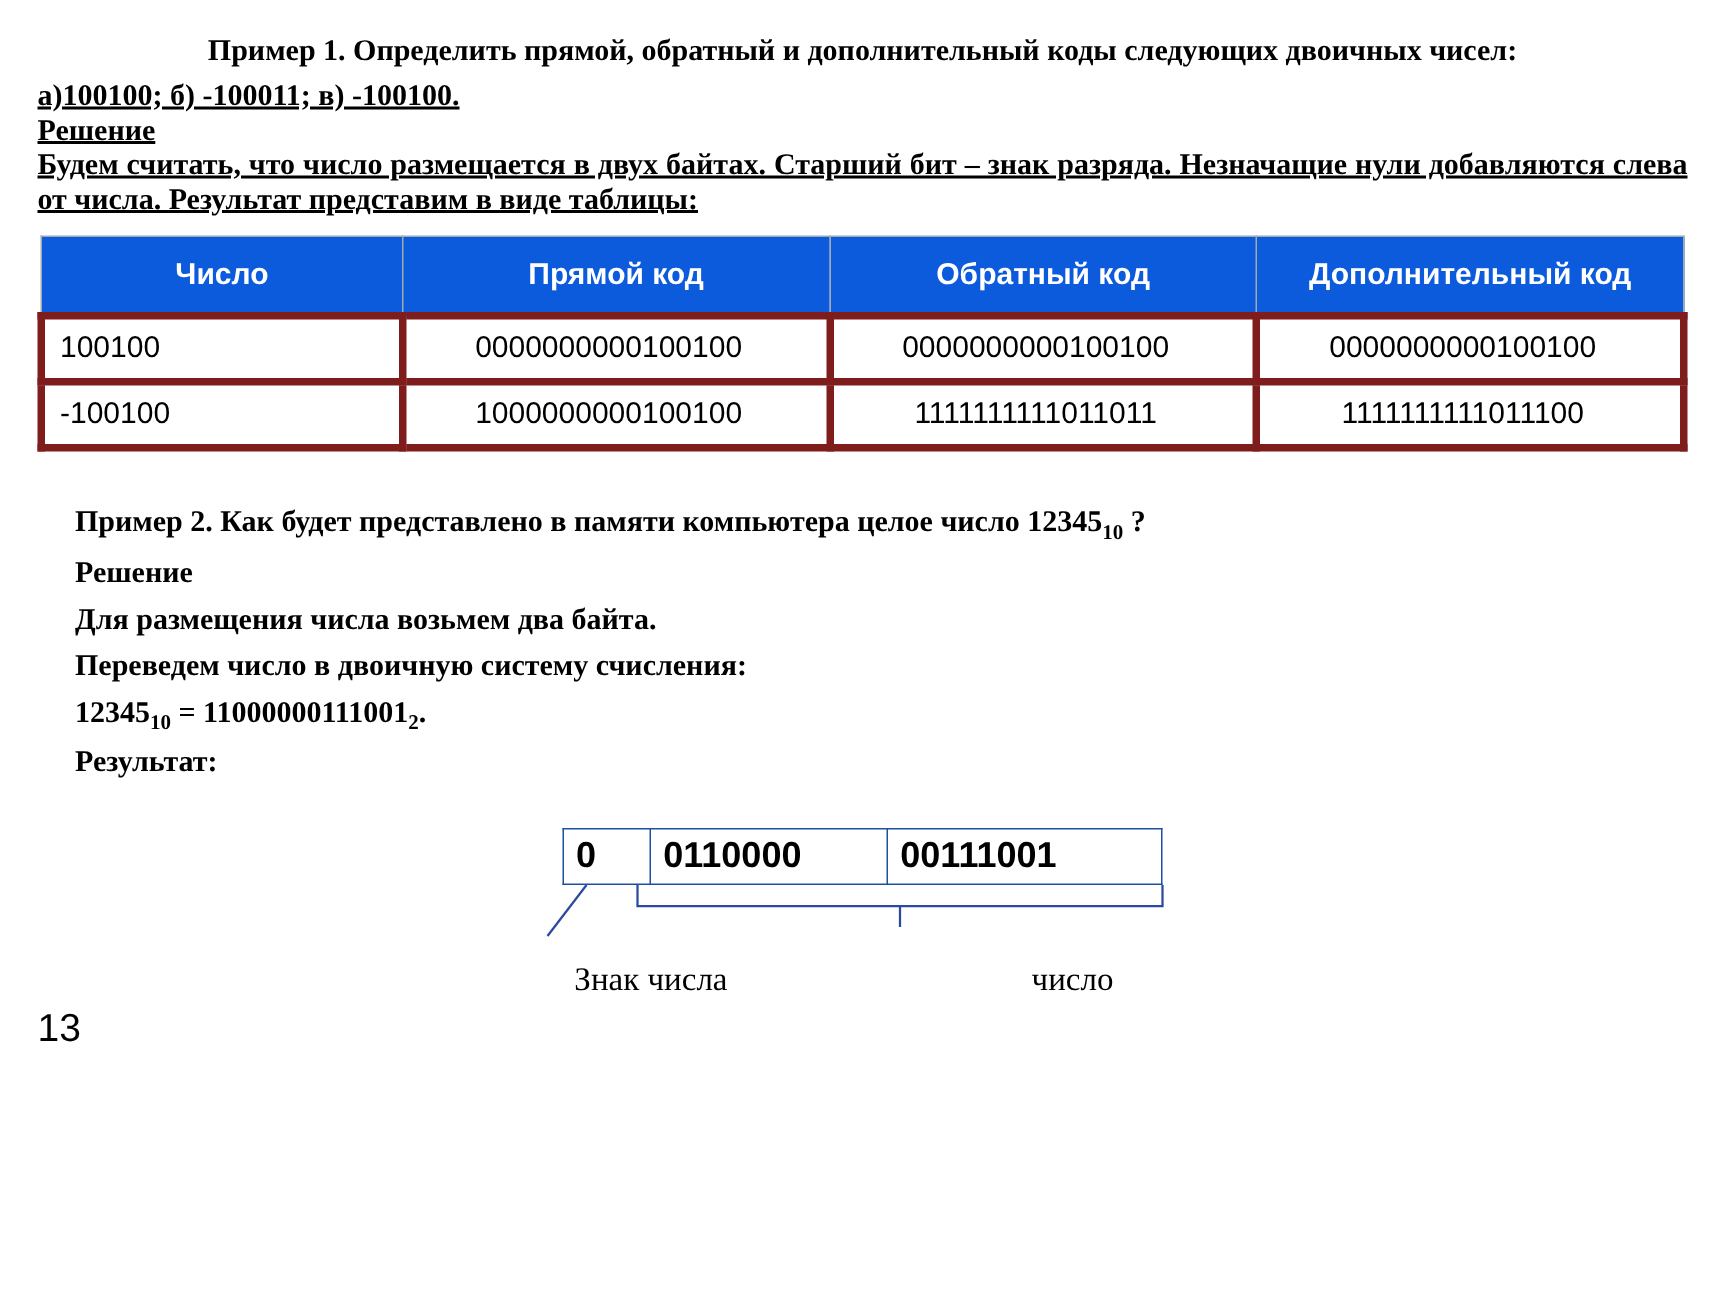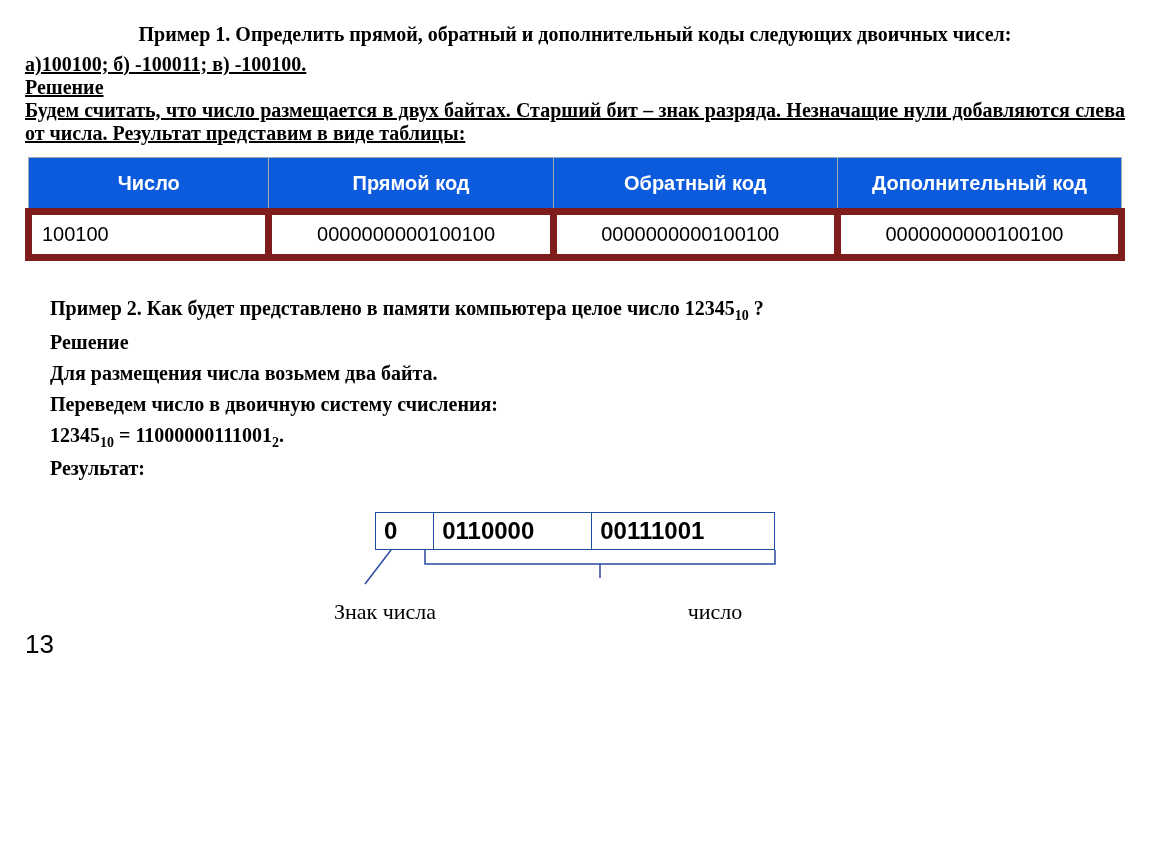--- a/index.html
+++ b/index.html
@@ -32,21 +32,21 @@
     background: #0d5bdd;
     color: #fff;
     font-weight: bold;
     padding: 12px 8px;
     border: 1px solid #a0a8b0;
     text-align: center;
     line-height: 1.3;
   }
   table.codes td {
     padding: 8px 10px;
-    border: 7px solid #7f1d1d;
+    border: 5px solid #7f1d1d;
   }
   table.codes td.num { text-align: left; }
   table.codes td.code { text-align: center; padding-right: 20px; }
   .ex2 {
     margin: 32px 0 0 25px;
     font-weight: bold;
     line-height: 1.55;
   }
   .sub { vertical-align: sub; font-size: 0.7em; text-align: right; }
   .memwrap { margin-top: 28px; }
@@ -90,20 +90,26 @@
       <th style="width:26%">Дополнительный код</th>
     </tr>
   </thead>
   <tbody>
     <tr>
       <td class="num">100100</td>
       <td class="code">0000000000100100</td>
       <td class="code">0000000000100100</td>
       <td class="code">0000000000100100</td>
     </tr>
+    <tr>
+      <td class="num">-100100</td>
+      <td class="code">1000000000100100</td>
+      <td class="code">1111111111011011</td>
+      <td class="code">1111111111011100</td>
+    </tr>
   </tbody>
 </table>
 
 <div class="ex2">
   <div>
     <span>Пример 2. Как будет представлено в памяти компьютера целое число 12345</span><span class="sub">10</span><span> ?</span>
   </div>
   <div>Решение</div>
   <div>Для размещения числа возьмем два байта.</div>
   <div>Переведем число в двоичную систему счисления:</div>
@@ -126,18 +132,18 @@
   <div class="svgwrap">
     <svg width="460" height="38" viewBox="0 0 460 38">
 
       <path d="M 46 0 L 20 34" stroke="#2a4aa0" stroke-width="1.5" fill="none"></path>
 
       <path d="M 80 0 L 80 14 L 430 14 L 430 0" stroke="#2a4aa0" stroke-width="1.5" fill="none"></path>
       <path d="M 255 14 L 255 28" stroke="#2a4aa0" stroke-width="1.5" fill="none"></path>
     </svg>
   </div>
   <div class="labels">
-    <span style="flex:0 0 200px; text-align:center;">Знак числа</span>
+    <span style="flex:0 0 200px; text-align:right;">Знак числа</span>
     <span style="flex:1; text-align:center; padding-left:80px;">число</span>
   </div>
 </div>
 
 <div class="pagenum">13</div>
 
 </body></html>

